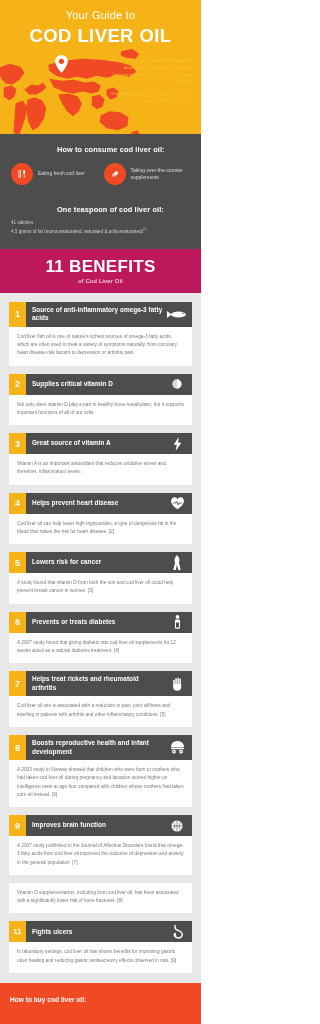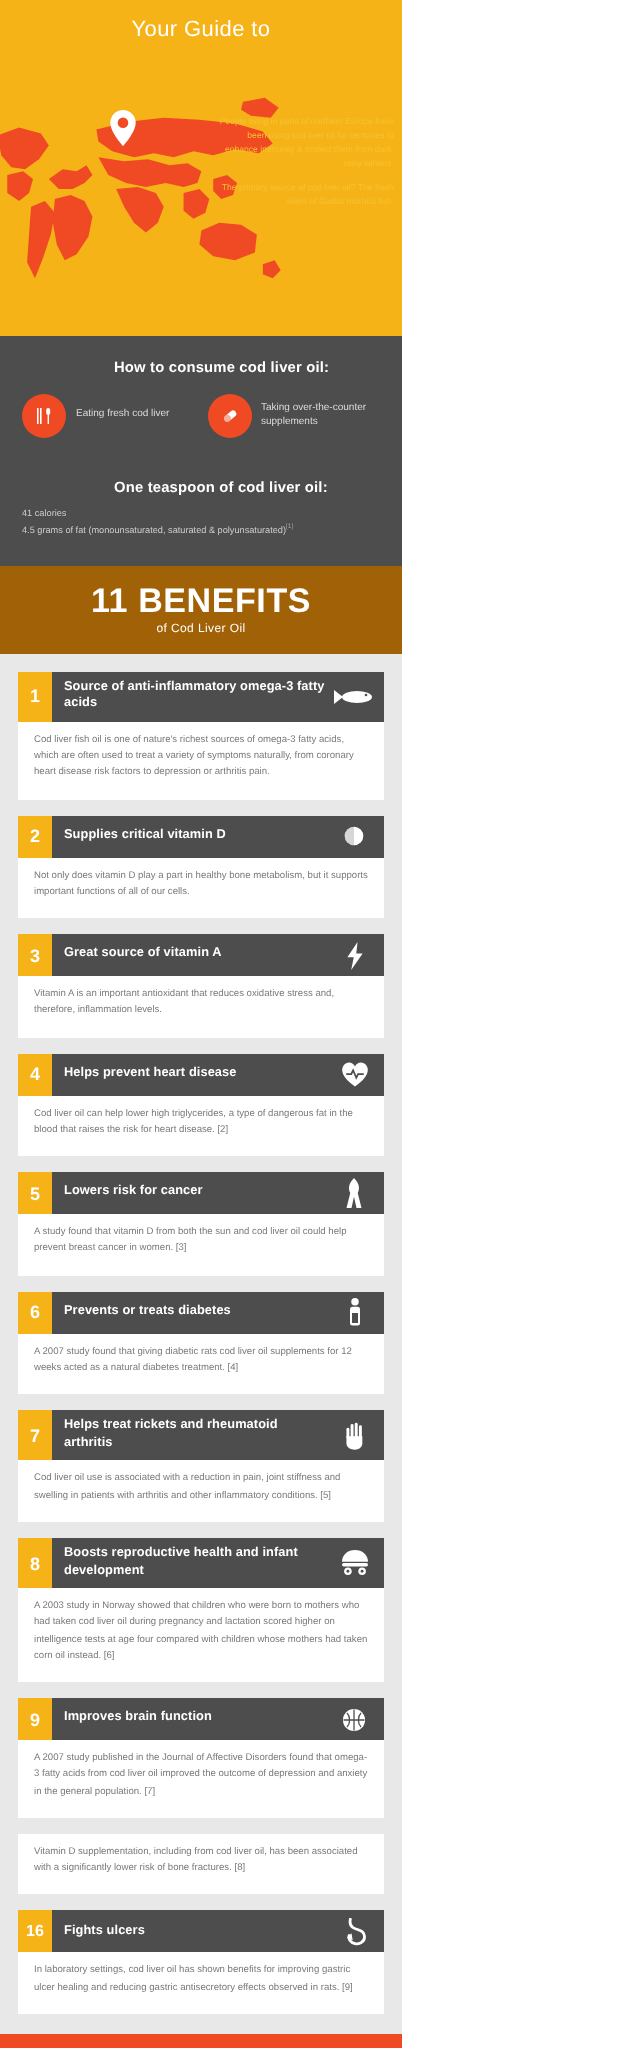--- a/index.html
+++ b/index.html
@@ -9,21 +9,21 @@
     background:#ffffff;
     width:201px;
     overflow-x:hidden;
   }
   .page { width:201px; position:relative; }
 
   
   .hero {
     position:relative;
     background:#f5b318;
-    height:168px;
+    height:134px;
     overflow:hidden;
   }
   .hero-title-sm {
     position:relative; z-index:4;
     text-align:center;
     color:#ffffff;
     font-size:11px;
     letter-spacing:.2px;
     padding-top:9px;
     font-weight:400;
@@ -84,21 +84,21 @@
   }
   .teaspoon { margin-top:12px; }
   .teaspoon h3 { margin-bottom:5px;margin-top:20px; }
   .teaspoon .fact {
     color:#cfcfcf; font-size:4.6px; line-height:1.75;
   }
   .sup { font-size:3.2px; vertical-align:super; color:#a9a9a9; }
 
   
   .banner {
-    background:#a16207;
+    background:#be185d;
     text-align:center;
     padding:8px 0 9px 0;
   }
   .banner .big {
     color:#ffffff; font-size:17px; font-weight:bold; letter-spacing:.3px;
   }
   .banner .small {
     color:#ffffff; font-size:6px; margin-top:1px; letter-spacing:.2px;
   }
 
@@ -148,20 +148,21 @@
     position:relative; z-index:3;
   }
 </style>
 </head>
 <body>
 
 <div class="page">
 
   <section class="hero">
     <div class="hero-title-sm">Your Guide to</div>
+    <div class="hero-title-lg">COD LIVER OIL</div>
 
     <div class="map-wrap">
       <svg viewBox="0 0 300 210" xmlns="http://www.w3.org/2000/svg">
         <g fill="#ef4a23">
           <path d="M8 52 L30 44 L52 50 L60 62 L50 76 L36 86 L22 84 L12 72 Z"></path>
           <path d="M18 92 L34 88 L44 96 L40 110 L30 118 L18 110 Z"></path>
           <path d="M42 124 L56 118 L66 130 L62 152 L54 176 L46 196 L38 180 L40 152 Z"></path>
           <path d="M60 96 L74 86 L88 88 L98 82 L104 92 L96 100 L84 106 L70 106 Z"></path>
           <path d="M66 116 L82 112 L96 118 L104 134 L100 154 L88 172 L76 178 L68 162 L64 140 Z"></path>
           <path d="M108 46 L140 38 L176 34 L212 36 L248 40 L276 48 L286 60 L272 70 L248 66 L226 72 L206 68 L186 74 L166 70 L146 74 L124 68 L110 58 Z"></path>
@@ -365,21 +366,21 @@
       </div>
       <div class="card-body">A 2007 study published in the Journal of Affective Disorders found that omega-3 fatty acids from cod liver oil improved the outcome of depression and anxiety in the general population. [7]</div>
     </div>
 
     <div class="card">
       <div class="card-body">Vitamin D supplementation, including from cod liver oil, has been associated with a significantly lower risk of bone fractures. [8]</div>
     </div>
 
     <div class="card">
       <div class="card-head">
-        <div class="num two-digit">16</div>
+        <div class="num two-digit">11</div>
         <div class="head-title">Fights ulcers</div>
         <div class="head-icon">
           <svg width="13" height="14" viewBox="0 0 22 24">
             <path d="M7 1 C7 1 6 6 9 8 C14 11 18 10 19 15 C20 20 15 23 11 22 C7 21 5 18 6 15" stroke="#fff" stroke-width="2.4" fill="none" stroke-linecap="round"></path>
             <path d="M4 17 L8 13 L9 19 Z" fill="#fff"></path>
           </svg>
         </div>
       </div>
       <div class="card-body">In laboratory settings, cod liver oil has shown benefits for improving gastric ulcer healing and reducing gastric antisecretory effects observed in rats. [9]</div>
     </div>

